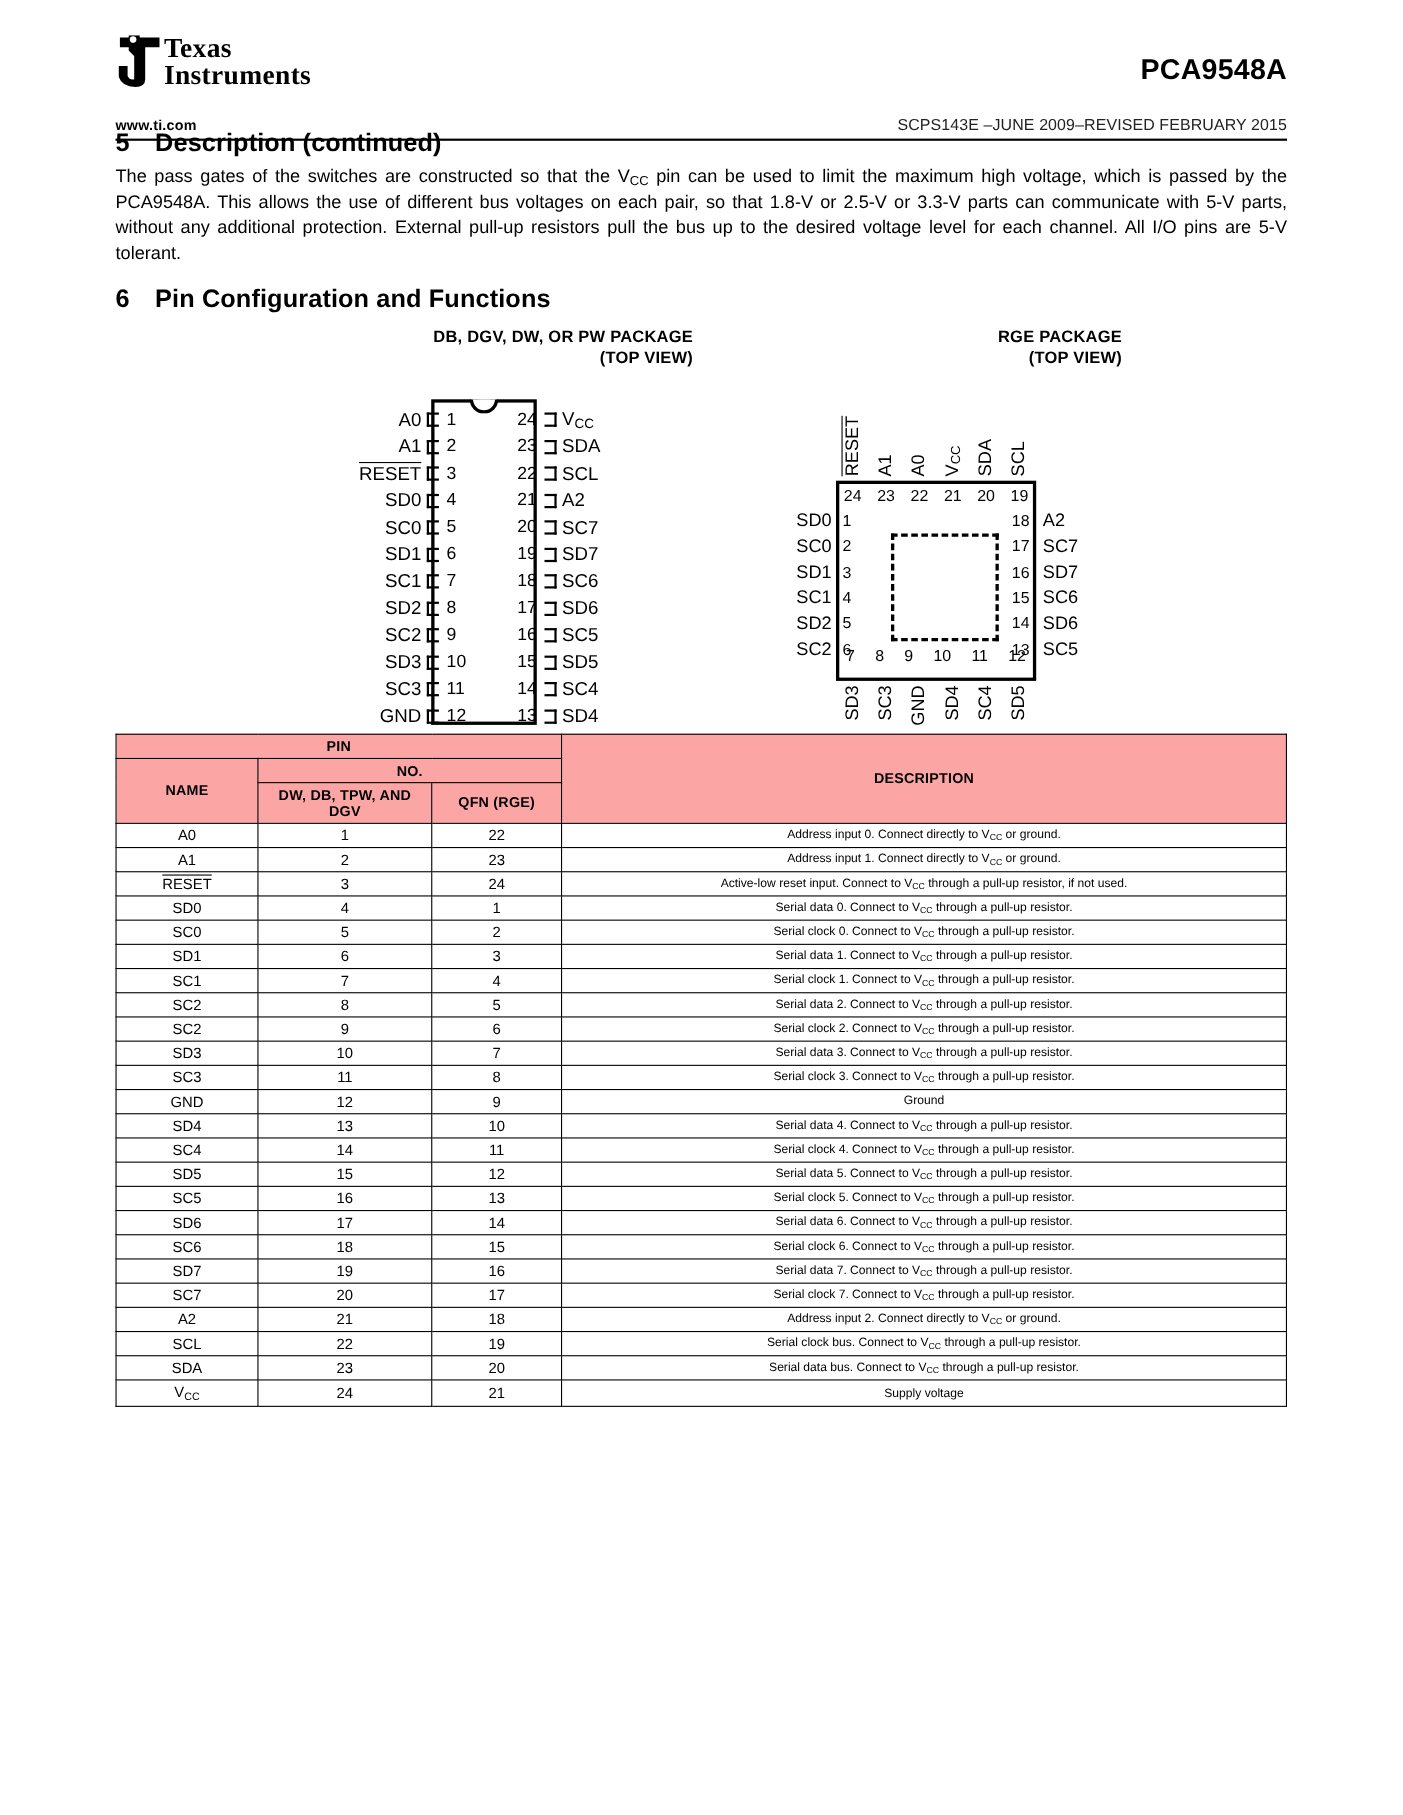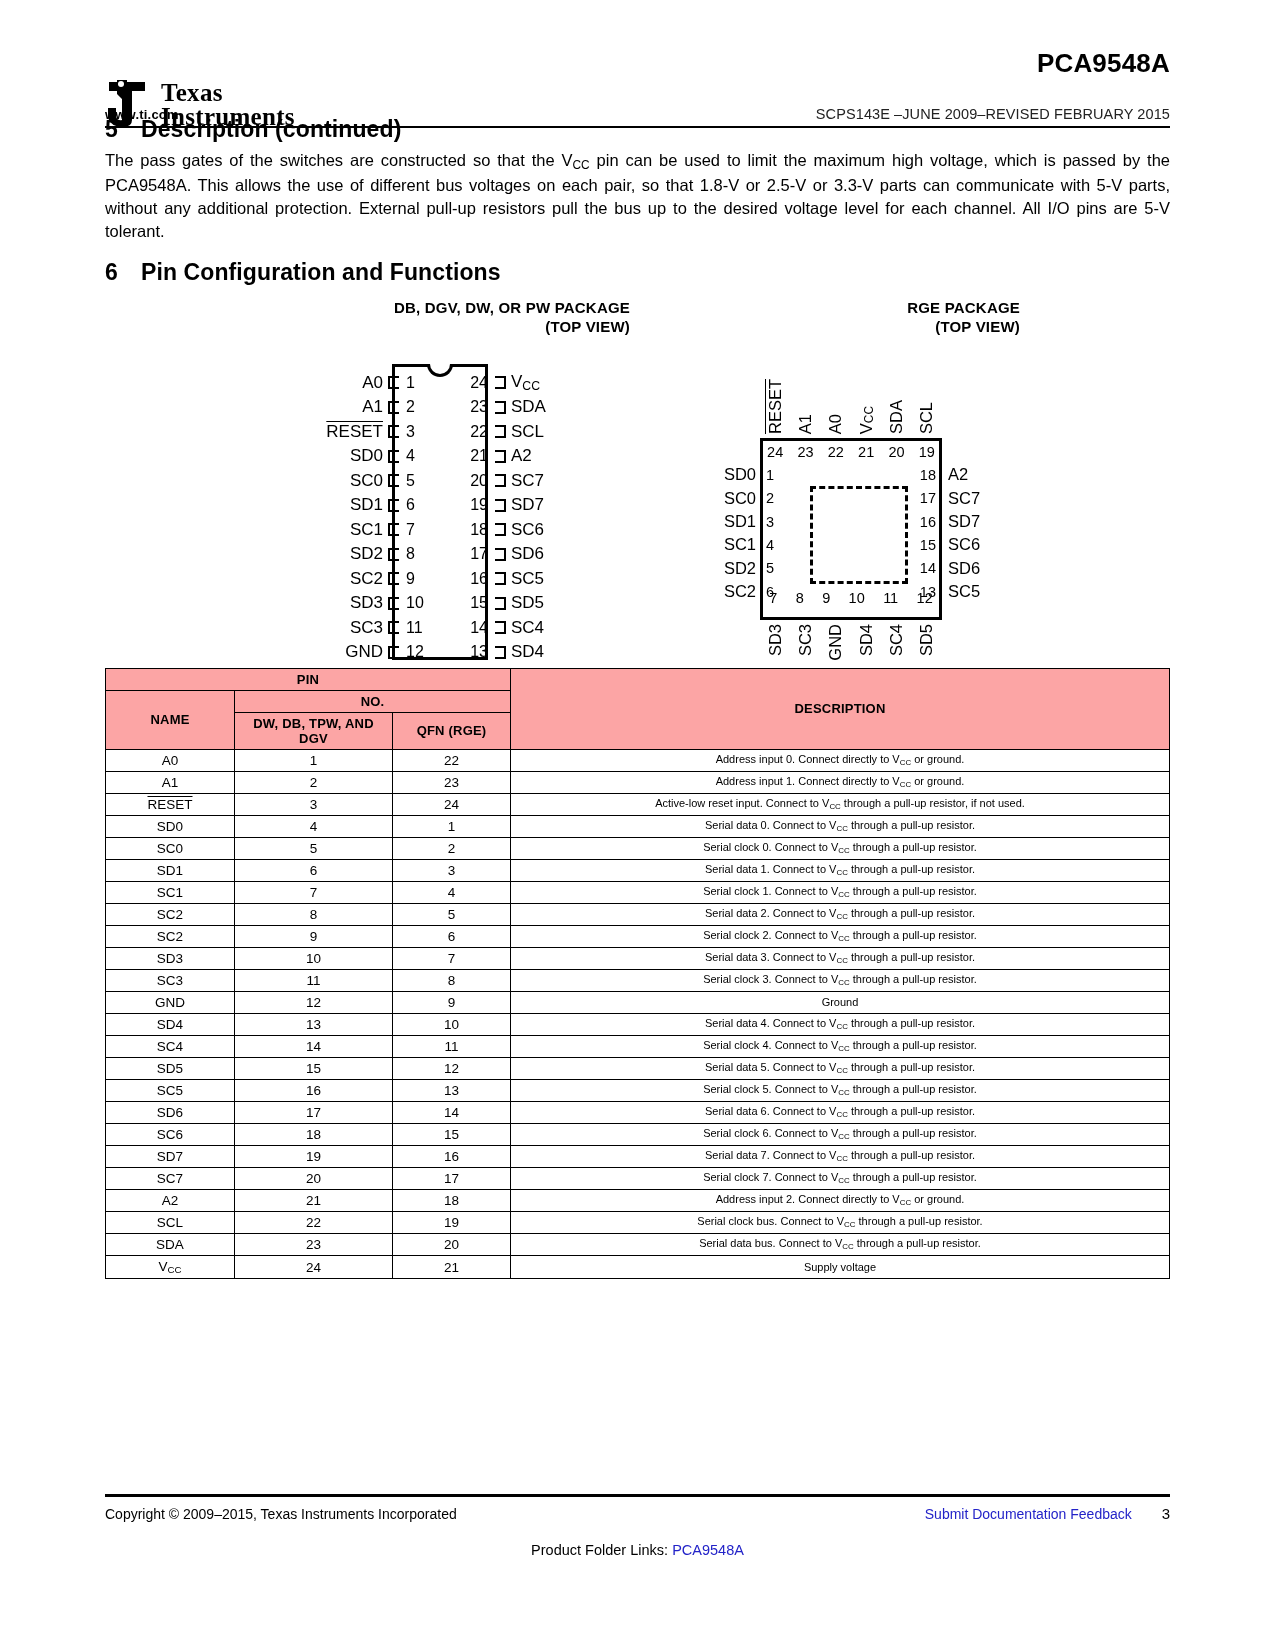--- a/index.html
+++ b/index.html
@@ -11,21 +11,21 @@
     font-family: "Liberation Sans", sans-serif;
     color: #000000;
     position: relative;
     overflow: hidden;
   }
 
   .page { position: relative; width: 1275px; height: 1650px; padding: 0; }
 
   
   .header { position: relative; padding: 32px 105px 0 105px; height: 100px; }
-  .ti-logo { display: flex; align-items: center; gap: 12px; margin-top: 48px; }
+  .ti-logo { display: flex; align-items: center; gap: 0; }
   .ti-logo-mark { width: 44px; height: 50px; position: relative; flex: none; }
   .ti-words { display: flex; flex-direction: column; line-height: 0.95; }
   .ti-words .w1, .ti-words .w2 {
     font-family: "Liberation Serif", serif;
     font-weight: bold;
     letter-spacing: 0.3px;
     color: #000;
   }
   .ti-words .w1 { font-size: 25px; }
   .ti-words .w2 { font-size: 25px; }
@@ -665,26 +665,13 @@
           <tr>
             <td class="c col-name">V<sub>CC</sub></td>
             <td class="c col-dw">24</td>
             <td class="c col-qfn">21</td>
             <td class="desc">Supply voltage</td>
           </tr>
         </tbody>
     </table>
   </div>
 
-  <div class="footer">
-    <div class="footer-line"></div>
-    <div class="footer-row">
-      <span>Copyright © 2009–2015, Texas Instruments Incorporated</span>
-      <span>
-        <span class="fb-link">Submit Documentation Feedback</span>
-        <span class="page-no">3</span>
-      </span>
-    </div>
-    <div class="footer-center">
-      <span>Product Folder Links: </span><span class="pf-link">PCA9548A</span>
-    </div>
-  </div>
 </div>
 
 </body></html>

